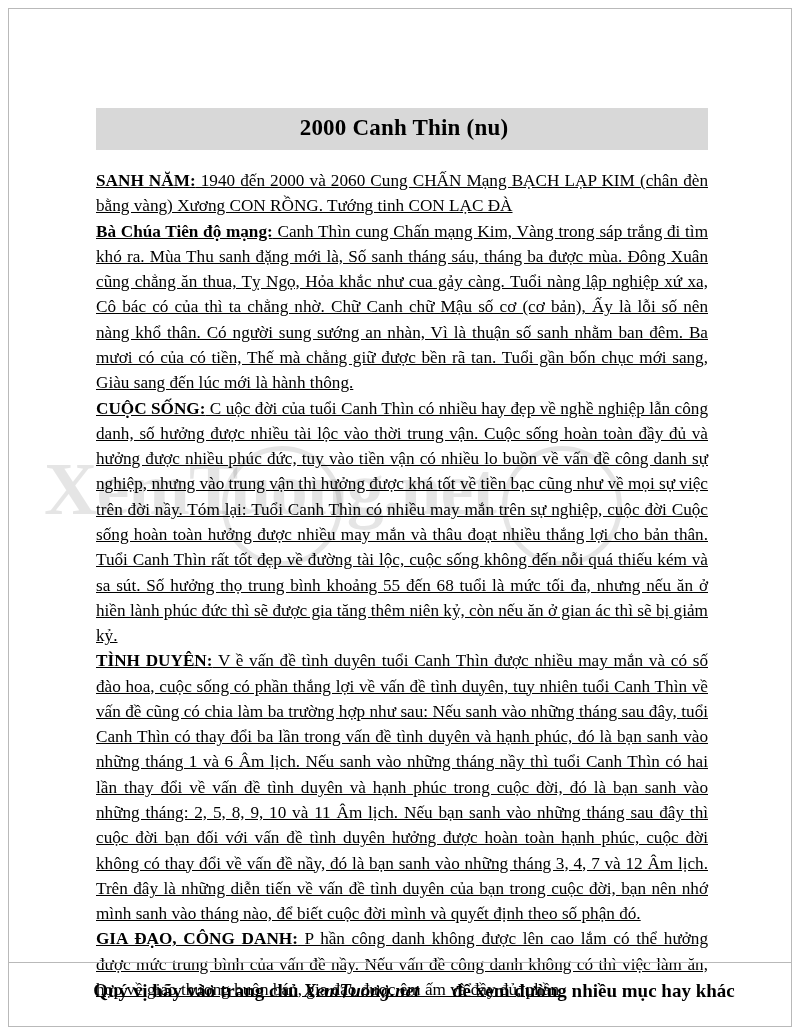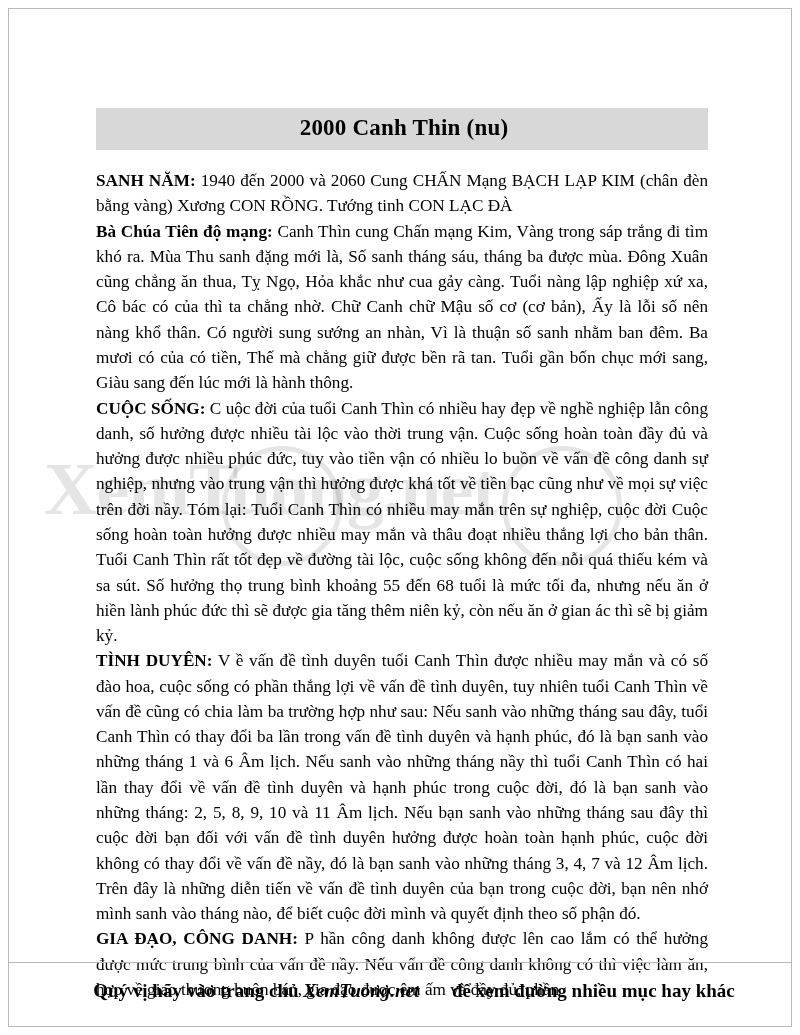--- a/index.html
+++ b/index.html
@@ -45,20 +45,21 @@
   }
   .title-bar .title-text {
     font-size: 23px;
     font-weight: bold;
     letter-spacing: 0.2px;
   }
   .body-text {
     font-size: 17.2px;
     line-height: 1.47;
     text-align: justify;
+    text-decoration: underline;
   }
   .body-text p {
     margin: 0;
   }
   .lead {
     font-weight: bold;
   }
   .watermark {
     position: absolute;
     left: 44px;

